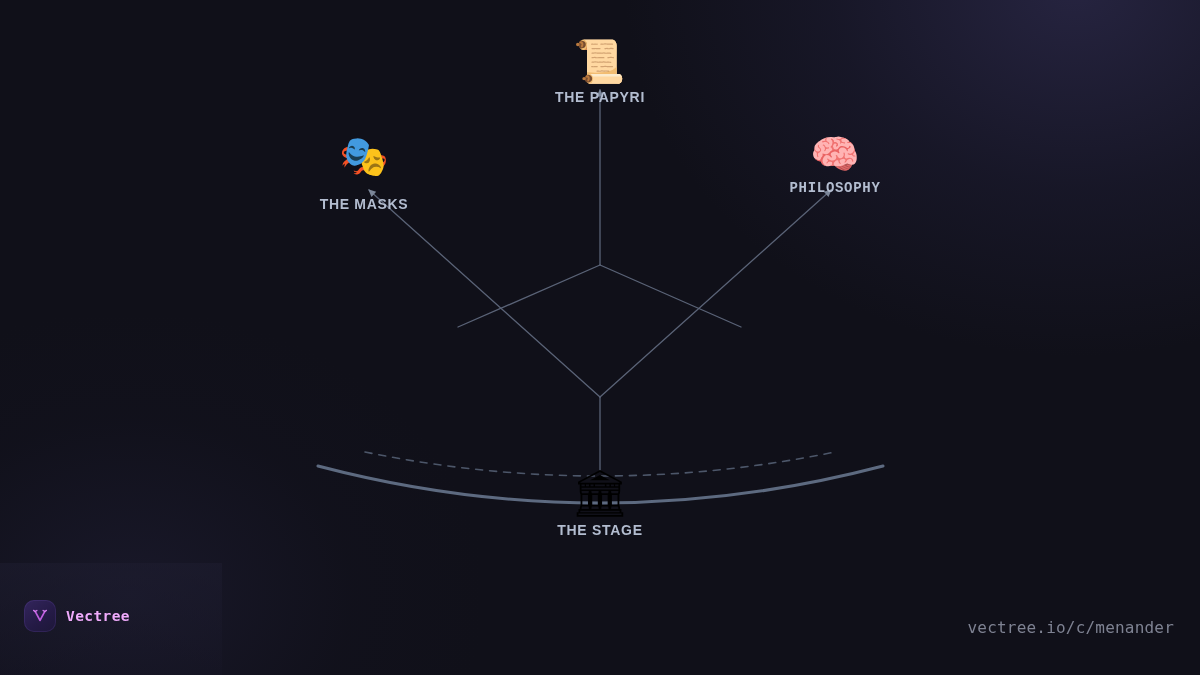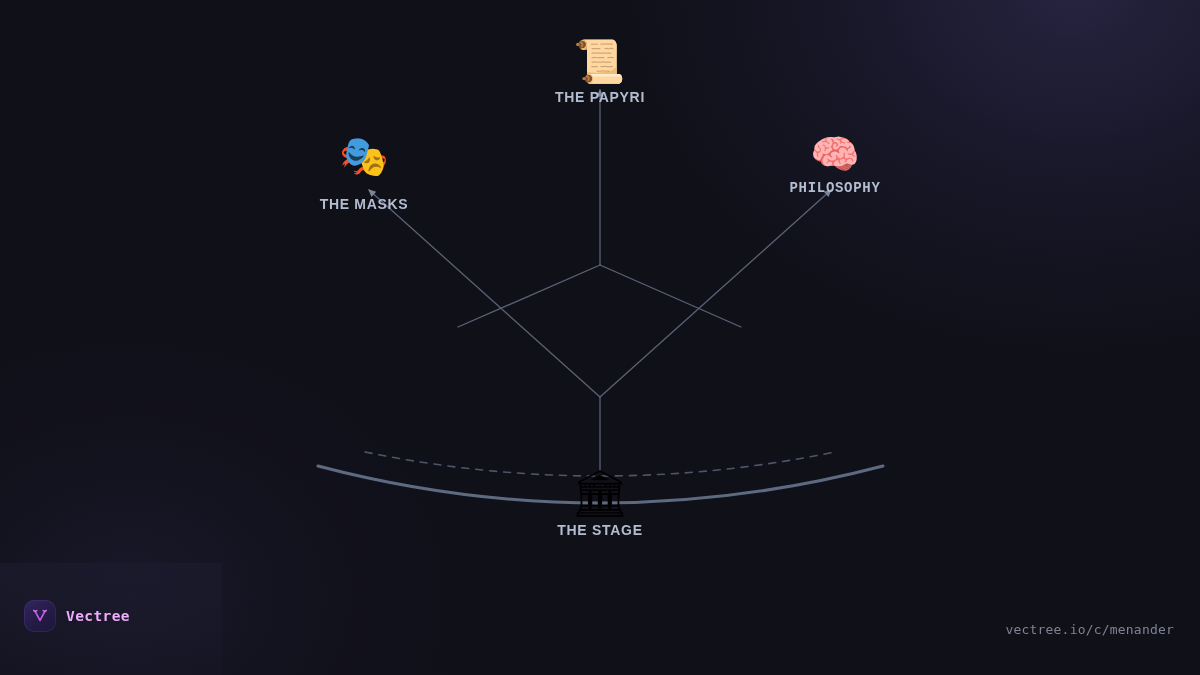--- a/index.html
+++ b/index.html
@@ -94,21 +94,21 @@
     font-size: 14.5px;
     font-weight: bold;
     color: #f0abfc;
     letter-spacing: 0.4px;
     text-align: right;
   }
   #url {
     position: absolute;
     right: 26px; bottom: 38px;
     font-family: "DejaVu Sans Mono", monospace;
-    font-size: 13px;
+    font-size: 16px;
     color: #7e8292;
     letter-spacing: 0.2px;
   }
 </style>
 </head>
 <body>
 
 <div id="stage">
 
   <div id="glow-tr"></div>

